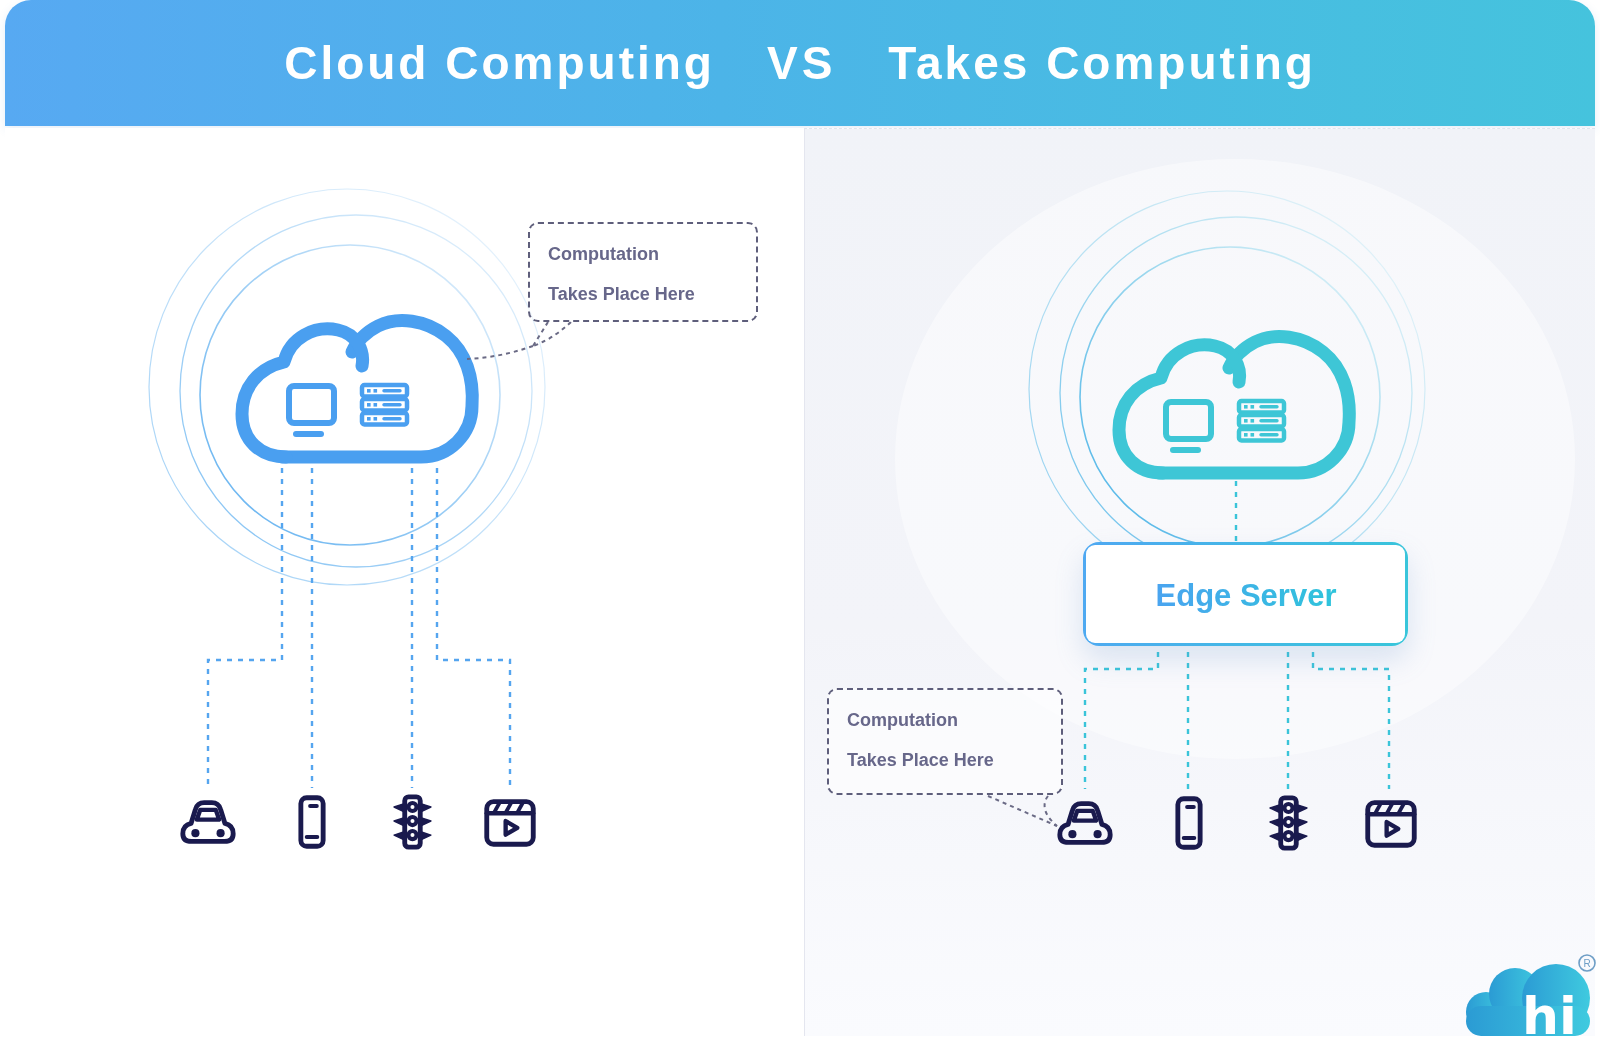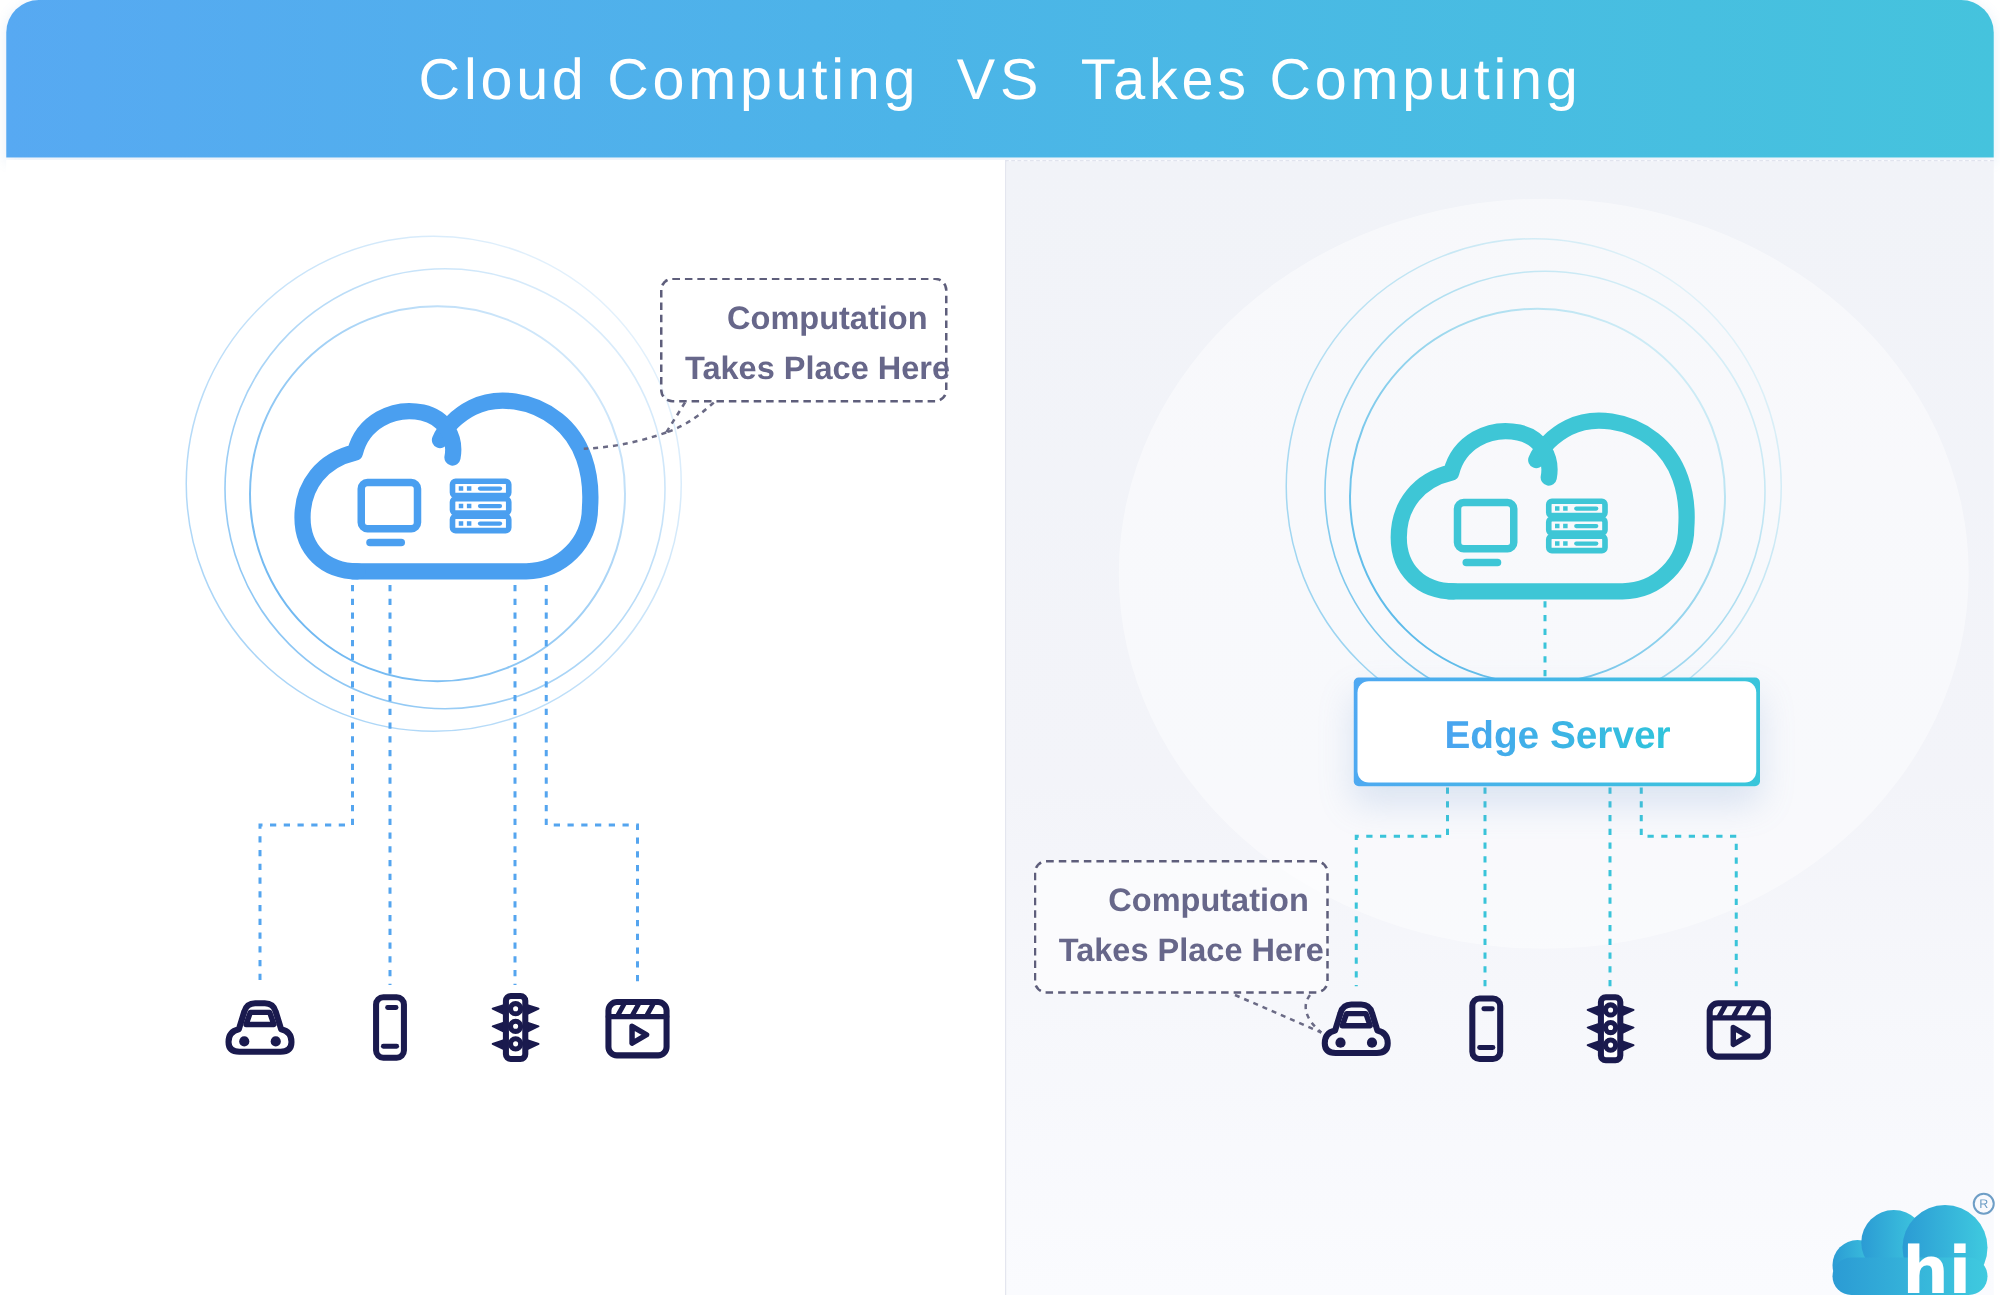--- a/index.html
+++ b/index.html
@@ -9,47 +9,47 @@
     font-family:"Liberation Sans","DejaVu Sans",sans-serif;overflow:hidden;
   }
   .header{
     position:absolute;left:5px;top:0;width:1590px;height:126px;
     border-radius:26px 26px 0 0;
     background:linear-gradient(90deg,#57A9F2 0%,#4CB4E8 45%,#45C3DD 100%);
     display:flex;align-items:center;justify-content:center;
     box-shadow:0 3px 10px rgba(90,140,200,.15);
   }
   .title{
-    color:#ffffff;font-size:46px;font-weight:400;letter-spacing:3px;
-    display:flex;align-items:baseline;white-space:nowrap;
+    color:#ffffff;font-size:46px;font-weight:700;letter-spacing:3px;
+    display:flex;align-items:baseline;white-space:nowrap;gap:22px;
   }
   .title .vs{margin:0 30px;letter-spacing:4px;}
   .panel-left{
     position:absolute;left:5px;top:128px;width:799px;height:910px;background:#ffffff;
   }
   .panel-right{
     position:absolute;left:804px;top:128px;width:791px;height:908px;
     background:linear-gradient(180deg,#F1F3F8 0%,#F3F4F9 55%,#FAFBFE 100%);
     border-left:1px solid #E4E6EF;
     border-top:1px dashed #E1E4EE;
   }
   svg.diagram{position:absolute;left:0;top:0;}
   .bubble{
     position:absolute;border:2px dashed #5E5E7B;border-radius:10px;
     background:rgba(255,255,255,.55);
     padding:10px 14px 0 18px;z-index:5;
   }
   .bubble .line{
-    font-size:26px;line-height:40px;font-weight:600;color:#67678A;white-space:nowrap;text-align:right;
+    font-size:18px;line-height:40px;font-weight:600;color:#67678A;white-space:nowrap;
   }
   .bubble-left{left:528px;top:222px;width:230px;height:100px;}
   .bubble-right{left:827px;top:688px;width:236px;height:107px;}
   .edge-server{
-    position:absolute;left:1083px;top:542px;width:325px;height:87px;
-    border-radius:4px;padding:3px;
+    position:absolute;left:1083px;top:542px;width:325px;height:104px;
+    border-radius:16px;padding:3px;
     background:linear-gradient(100deg,#4FA8F2 0%,#38C6DA 100%);
     box-shadow:0 14px 28px rgba(110,150,205,.22);z-index:6;
   }
   .edge-server-inner{
     width:100%;height:100%;background:#ffffff;border-radius:9px;
     display:flex;align-items:center;justify-content:center;
   }
   .logo{position:absolute;left:1460px;top:950px;width:136px;height:92px;z-index:7;}
 </style>
 </head>

